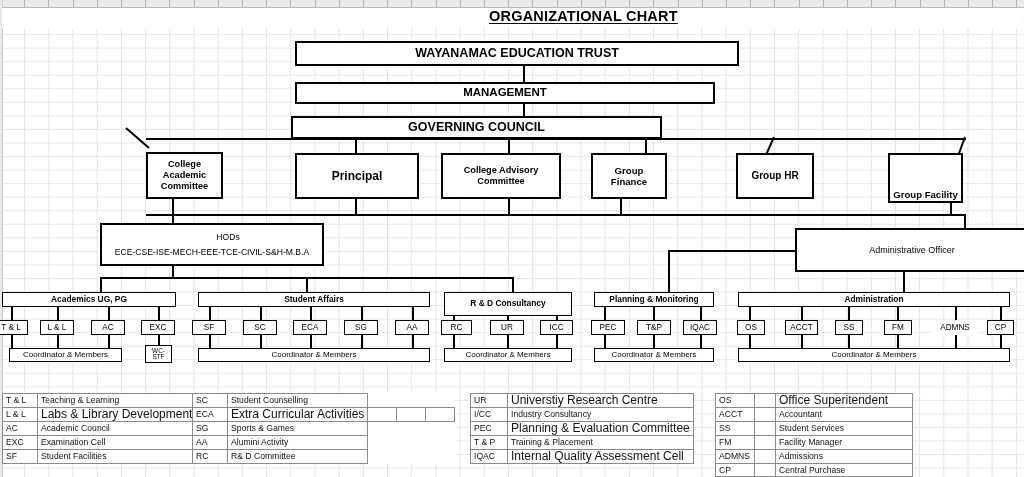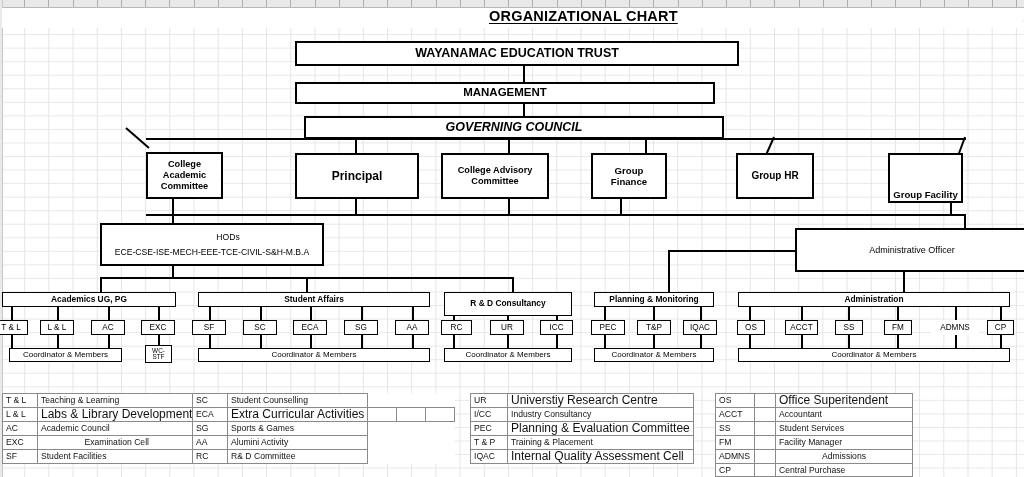--- a/index.html
+++ b/index.html
@@ -155,21 +155,21 @@
   </div>
 
   <div class="ln lnv" style="left:523px;top:66px;height:16px;"></div>
 
   <div class="box b-bold" style="left:295px;top:82px;width:420px;height:22px;font-size:11.5px;">
     <span>MANAGEMENT</span>
   </div>
 
   <div class="ln lnv" style="left:523px;top:104px;height:13px;"></div>
 
-  <div class="box b-bold" style="left:304px;top:116px;width:420px;height:23px;font-size:12.5px;font-style:italic;">
+  <div class="box b-bold" style="left:291px;top:116px;width:371px;height:23px;font-size:12.5px;">
     <span>GOVERNING COUNCIL</span>
   </div>
 
   <div class="ln lnh" style="left:146px;top:138px;width:820px;"></div>
 
   <svg class="diag" style="left:126px;top:128px;width:36px;height:26px;">
     <line x1="0" y1="0" x2="23" y2="20" stroke="#000" stroke-width="2"></line>
   </svg>
 
   <div class="ln lnv" style="left:355px;top:138px;height:16px;"></div>
@@ -185,21 +185,21 @@
   <div class="box multiline" style="left:146px;top:152px;width:77px;height:47px;font-size:9.2px;font-weight:bold;">
     <span>College</span>
     <span>Academic</span>
     <span>Committee</span>
   </div>
 
   <div class="box b-bold" style="left:295px;top:153px;width:124px;height:46px;font-size:12px;">
     <span>Principal</span>
   </div>
 
-  <div class="box multiline" style="left:441px;top:153px;width:108px;height:46px;font-size:9.2px;font-weight:bold;">
+  <div class="box multiline" style="left:441px;top:153px;width:120px;height:46px;font-size:9.2px;font-weight:bold;">
     <span>College Advisory</span>
     <span>Committee</span>
   </div>
 
   <div class="box multiline" style="left:591px;top:153px;width:76px;height:46px;font-size:9.6px;font-weight:bold;">
     <span>Group</span>
     <span>Finance</span>
   </div>
 
   <div class="box b-bold alignbottom" style="left:888px;top:153px;width:75px;height:50px;font-size:9.6px;">
@@ -398,21 +398,21 @@
           <td class="code" style="width: 28px;">L &amp; L</td>
           <td class="desc sm" style="width: 96px;">Labs &amp; Library Development</td>
           <td class="blank" style="width: 22px;"></td>
         </tr>
         <tr>
           <td class="code" style="width: 28px;">AC</td>
           <td class="desc" style="width: 96px;">Academic Council</td>
         </tr>
         <tr>
           <td class="code" style="width: 28px;">EXC</td>
-          <td class="desc" style="width: 96px; text-align: center;">Examination Cell</td>
+          <td class="desc" style="width: 96px;">Examination Cell</td>
         </tr>
         <tr>
           <td class="code" style="width: 28px;">SF</td>
           <td class="desc" style="width: 96px; margin-left: 28px;">Student Facilities</td>
         </tr>
       </tbody>
   </table>
 
   <table class="legend" style="left:192px;top:393px;">
     <tbody>
@@ -485,21 +485,21 @@
           <td class="desc" style="width: 130px;">Student Services</td>
         </tr>
         <tr>
           <td class="code" style="width: 32px;">FM</td>
           <td class="blank" style="width: 14px;"></td>
           <td class="desc" style="width: 130px;">Facility Manager</td>
         </tr>
         <tr>
           <td class="code" style="width: 32px;">ADMNS</td>
           <td class="blank" style="width: 14px;"></td>
-          <td class="desc" style="width: 130px; text-align: center;">Admissions</td>
+          <td class="desc" style="width: 130px;">Admissions</td>
         </tr>
         <tr>
           <td class="code" style="width: 32px;">CP</td>
           <td class="blank" style="width: 14px;"></td>
           <td class="desc" style="width: 130px;">Central Purchase</td>
         </tr>
       </tbody>
   </table>
 
 </div>

